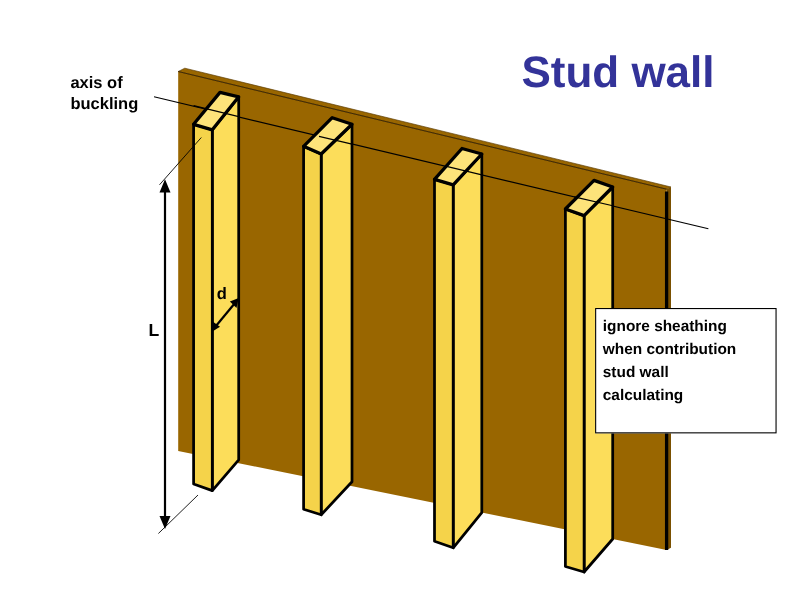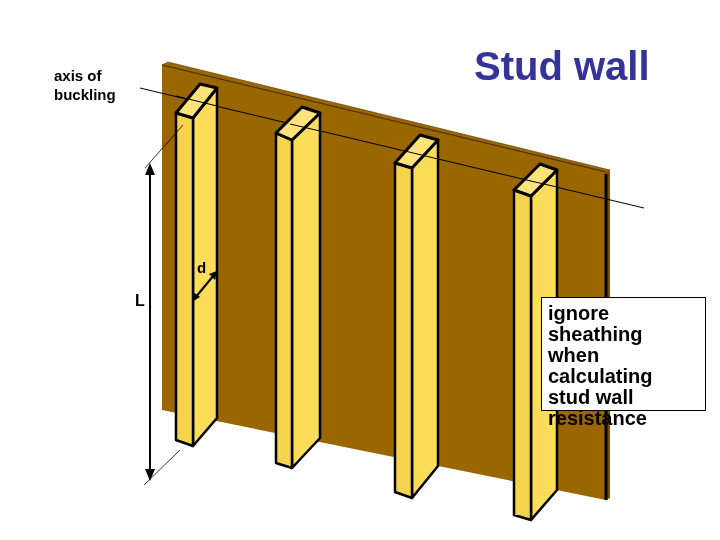--- a/index.html
+++ b/index.html
@@ -1,20 +1,20 @@
 <!DOCTYPE html>
 <html><head>
   <meta charset="utf-8">
   <style>
     html, body { margin: 0; padding: 0; background: #ffffff; }
     body { width: 720px; height: 540px; position: relative; overflow: hidden; font-family: "Liberation Sans", sans-serif; }
     .title { position: absolute; left: 474px; top: 44px; font-size: 40px; font-weight: bold; color: #333399; letter-spacing: 0px; white-space: nowrap; }
-    .axis-label { position: absolute; left: 54px; top: 66px; font-size: 15px; font-weight: bold; color: #000; line-height: 19px; }
+    .axis-label { position: absolute; left: 64px; top: 66px; font-size: 15px; font-weight: bold; color: #000; line-height: 19px; }
     .dim-label { position: absolute; font-weight: bold; color: #000; font-size: 16px; }
-    .note-box { position: absolute; left: 541px; top: 297px; width: 165px; height: 114px; background: #ffffff; border: 1px solid #000; box-sizing: border-box; padding: 5px 6px; font-size: 20px; font-weight: bold; line-height: 21px; color: #000; }
+    .note-box { position: absolute; left: 541px; top: 280px; width: 165px; height: 114px; background: #ffffff; border: 1px solid #000; box-sizing: border-box; padding: 5px 6px; font-size: 14px; font-weight: bold; line-height: 21px; color: #000; }
     svg { position: absolute; left: 0; top: 0; }
   </style>
 </head>
 <body>
 
 <svg width="720" height="540" viewBox="0 0 720 540" xmlns="http://www.w3.org/2000/svg">
 
   <g>
     <polygon points="162,65 606,172 606,500 162,410" fill="#996600"></polygon>
     <polygon points="162,65 168,62 610,170 606,172" fill="#996600" stroke="#5a3a00" stroke-width="0.6"></polygon>
@@ -75,16 +75,16 @@
 <div class="axis-label">
   <div>axis of</div>
   <div>buckling</div>
 </div>
 
 <div class="dim-label" style="left:135px; top:292px;">L</div>
 <div class="dim-label" style="left:197px; top:259px; font-size:15px;">d</div>
 
 <div class="note-box">
   <div>ignore sheathing</div>
-  <div>when calculating</div>
+  <div>when contribution</div>
   <div>stud wall</div>
-  <div>resistance</div>
+  <div>calculating</div>
 </div>
 
 </body></html>

